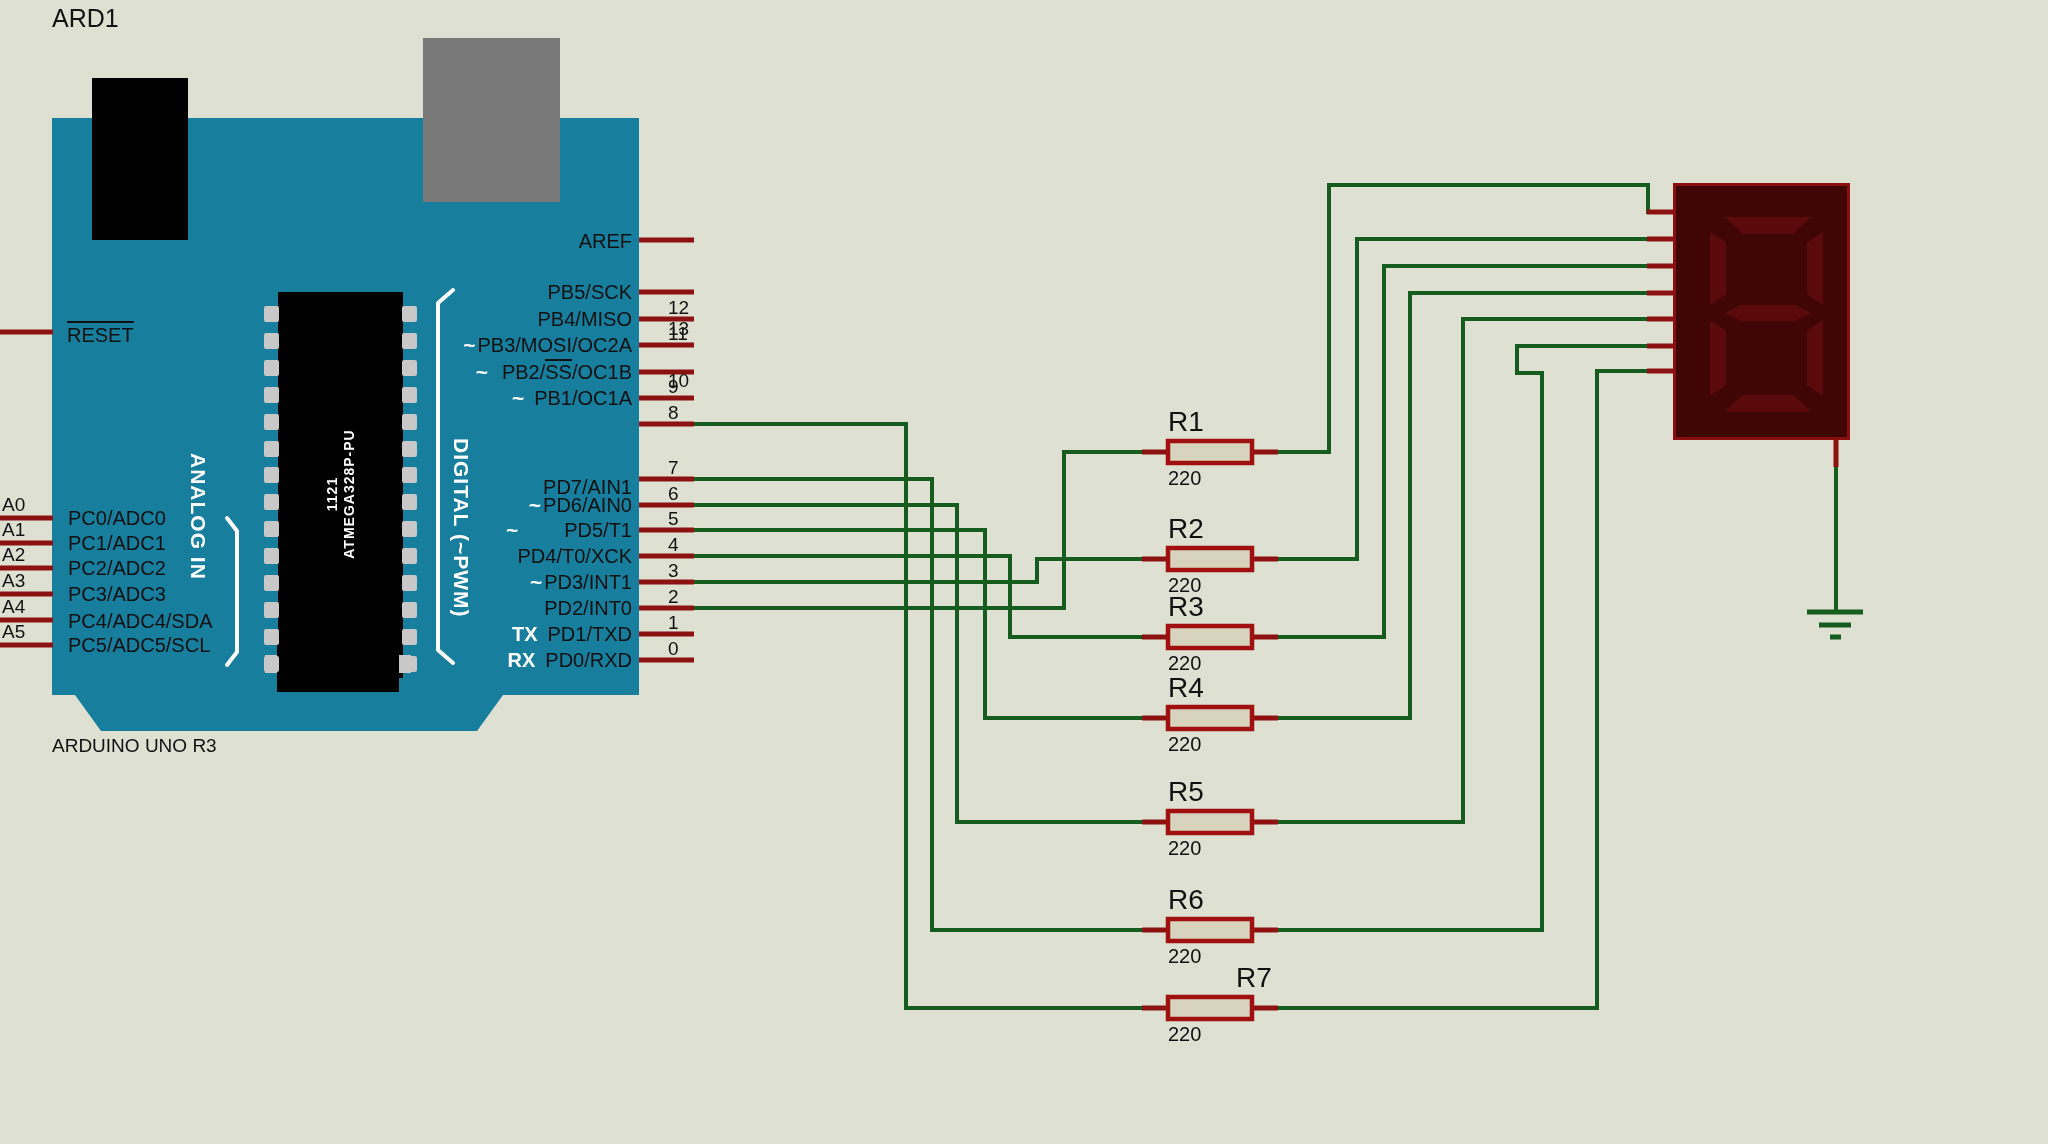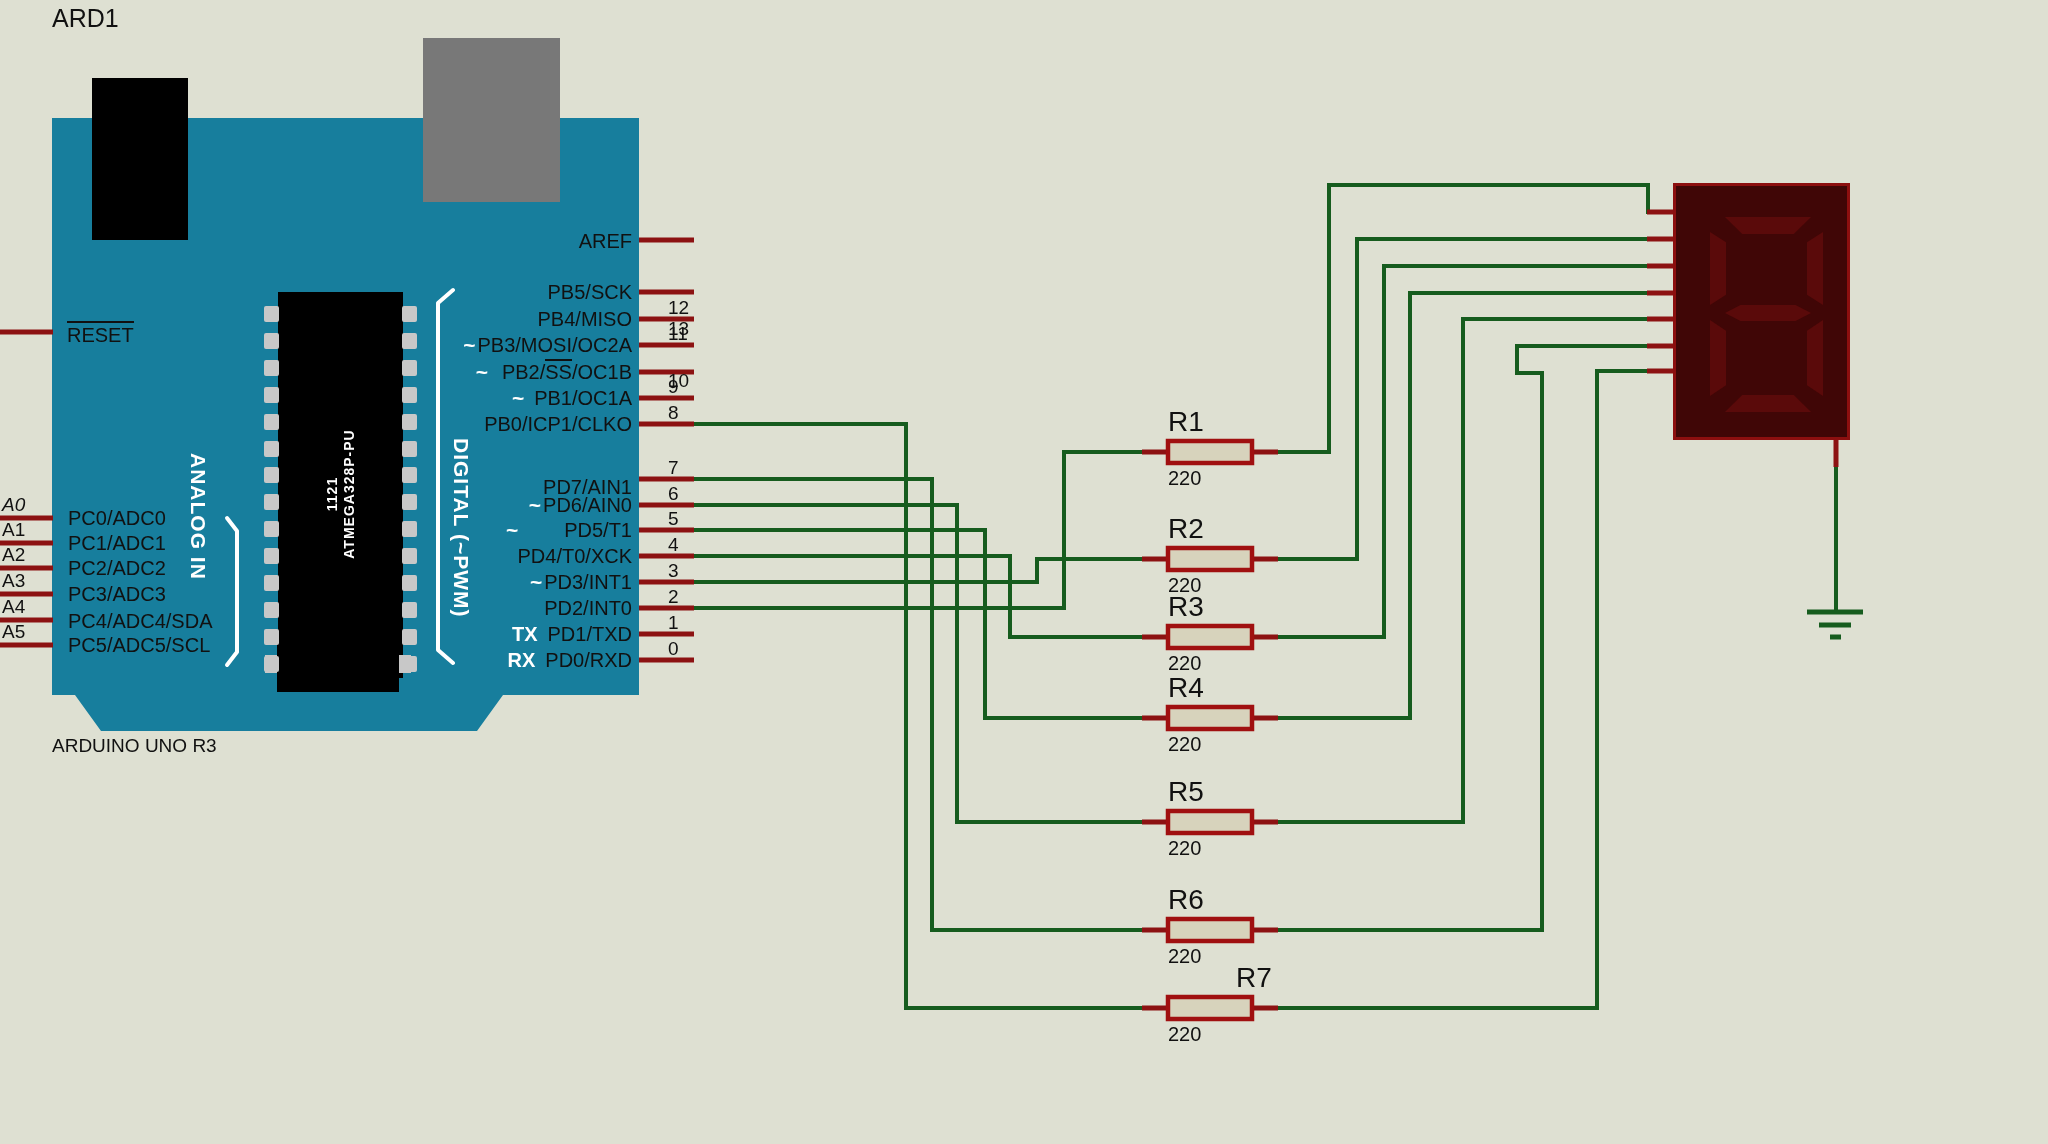--- a/index.html
+++ b/index.html
@@ -194,21 +194,21 @@
     <div class="chip-pin" style="left: 264px; top: 548px; position: absolute;"></div>
     <div class="chip-pin" style="left: 402px; top: 548px; position: absolute;"></div>
     <div class="chip-pin" style="left: 264px; top: 575px; position: absolute;"></div>
     <div class="chip-pin" style="left: 402px; top: 575px; position: absolute;"></div>
     <div class="chip-pin" style="left: 264px; top: 602px; position: absolute;"></div>
     <div class="chip-pin" style="left: 402px; top: 602px; position: absolute;"></div>
     <div class="chip-pin" style="left: 264px; top: 629px; position: absolute;"></div>
     <div class="chip-pin" style="left: 402px; top: 629px; position: absolute;"></div>
     <div class="chip-pin" style="left: 264px; top: 656px; position: absolute;"></div>
     <div class="chip-pin" style="left: 402px; top: 656px; position: absolute;"></div>
-    <div class="a-ext" style="left: 2px; top: 494px; position: absolute; font-style: italic;">A0</div>
+    <div class="a-ext" style="left: 2px; top: 494px; position: absolute;">A0</div>
     <div class="pc-row" style="top: 505px; position: absolute;">
       <span>PC0/ADC0</span>
     </div>
     <div class="a-ext" style="left: 2px; top: 519px; position: absolute;">A1</div>
     <div class="pc-row" style="top: 530px; position: absolute;">
       <span>PC1/ADC1</span>
     </div>
     <div class="a-ext" style="left: 2px; top: 544px; position: absolute;">A2</div>
     <div class="pc-row" style="top: 555px; position: absolute; align-items: center;">
       <span>PC2/ADC2</span>
@@ -241,23 +241,20 @@
     <div class="dig-row" style="top: 359px; position: absolute;">
       <span class="tilde" style="margin-right: 14px;">~</span>
       <span><span>PB2/</span><span class="ov">SS</span><span>/OC1B</span></span>
     </div>
     <div class="pin-num" style="top: 370px; position: absolute;">10</div>
     <div class="dig-row" style="top: 385px; position: absolute;">
       <span class="tilde" style="margin-right: 10px;">~</span>
       <span>PB1/OC1A</span>
     </div>
     <div class="pin-num" style="top: 376px; position: absolute;">9</div>
-    <div class="dig-row" style="top: 411px; position: absolute;">
-      <span>PB0/ICP1/CLKO</span>
-    </div>
     <div class="pin-num" style="top: 402px; position: absolute;">8</div>
     <div class="dig-row" style="top: 474px; position: absolute;">
       <span>PD7/AIN1</span>
     </div>
     <div class="pin-num" style="top: 457px; position: absolute;">7</div>
     <div class="dig-row" style="top: 492px; position: absolute;">
       <span class="tilde" style="margin-right: 2px;">~</span>
       <span>PD6/AIN0</span>
     </div>
     <div class="pin-num" style="top: 483px; position: absolute;">6</div>

